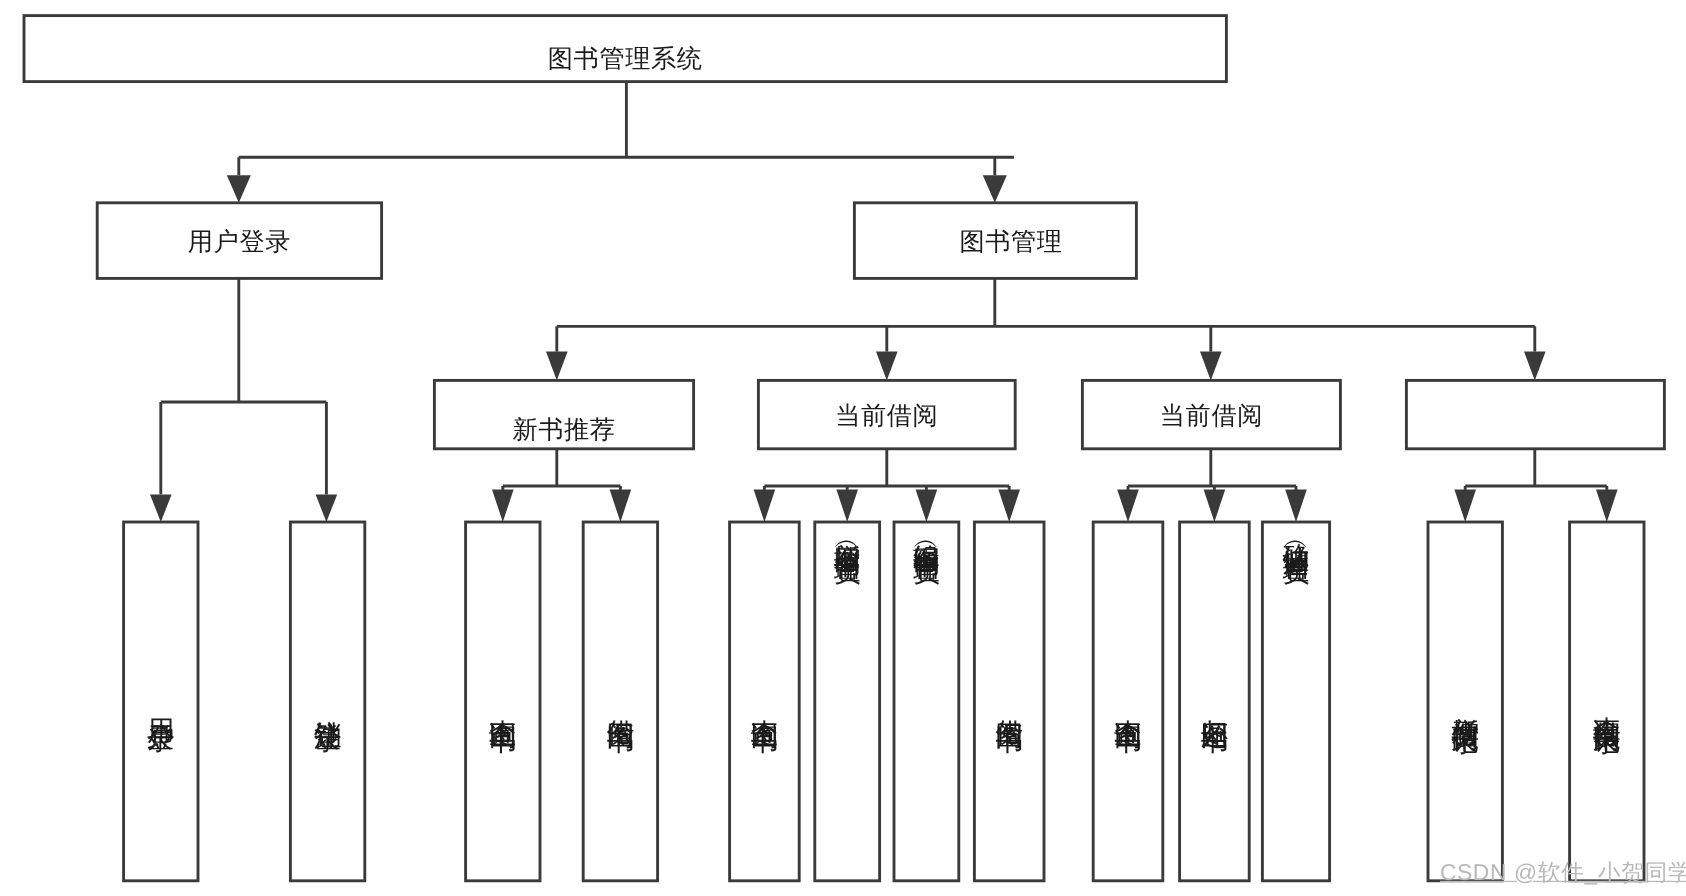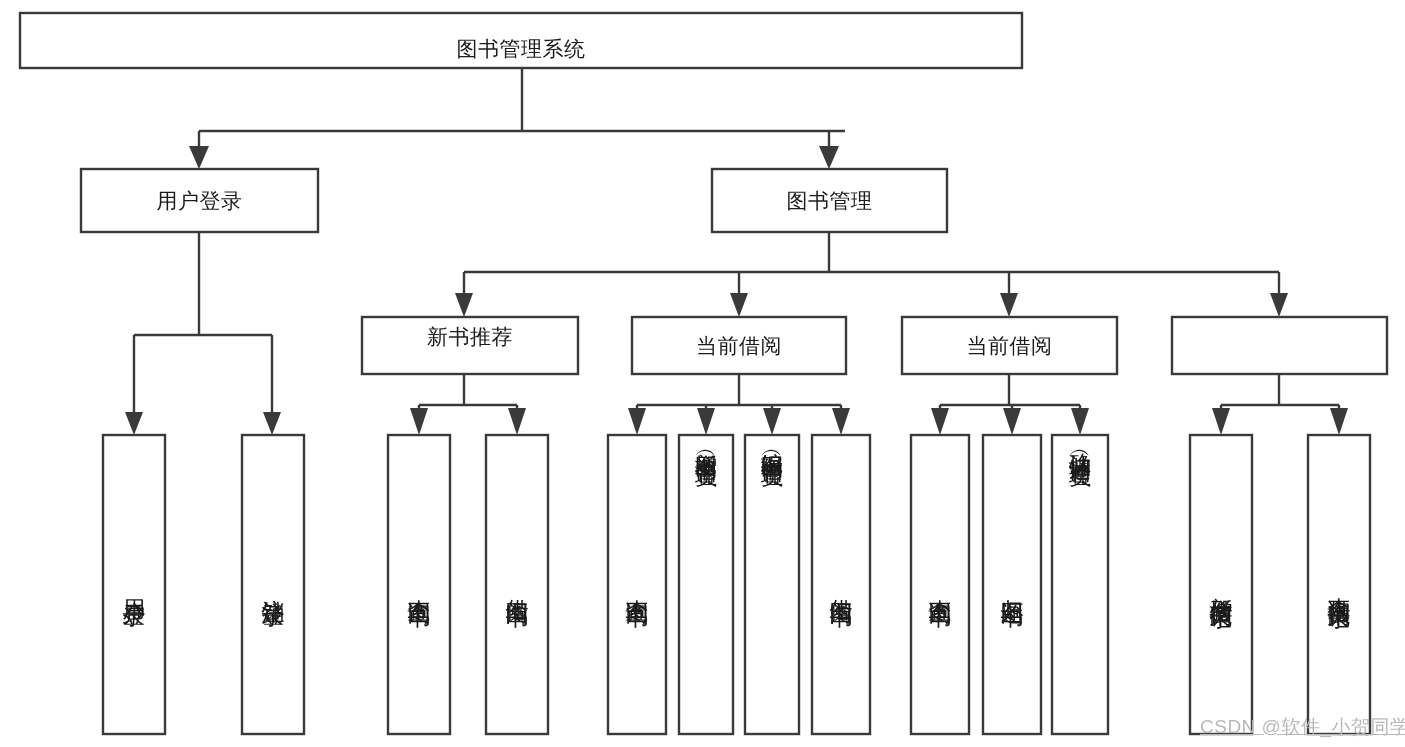--- a/index.html
+++ b/index.html
@@ -165,23 +165,23 @@
     <path class="edge-line" d="M 1221 405 L 1221 410"></path>
     <polygon class="arrow-head" points="1212,408 1230,408 1221,435"></polygon>
     <path class="edge-line" d="M 1339 405 L 1339 410"></path>
     <polygon class="arrow-head" points="1330,408 1348,408 1339,435"></polygon>
 
   </svg>
 
   <div class="node-label-h" style="left:20px; top:13px; width:1002px; height:71px;">图书管理系统</div>
 
   <div class="node-label-h" style="left:81px; top:169px; width:237px; height:63px;">用户登录</div>
-  <div class="node-label-h" style="left:712px; top:169px; width:235px; height:63px;">图书管理</div>
-
-  <div class="node-label-h" style="left:362px; top:308px; width:216px; height:57px;">新书推荐</div>
+  <div class="node-label-h" style="left:712px; top:169px; width:235px; height:63px;padding-left:13px;">图书管理</div>
+
+  <div class="node-label-h" style="left:362px; top:329px; width:216px; height:57px;">新书推荐</div>
   <div class="node-label-h" style="left:632px; top:317px; width:214px; height:57px;">当前借阅</div>
   <div class="node-label-h" style="left:902px; top:317px; width:215px; height:57px;">当前借阅</div>
 
   <div class="node-label-v" style="left:103px; top:435px; width:62px; height:299px;">
     <span>用户登录</span>
   </div>
   <div class="node-label-v" style="left:242px; top:435px; width:62px; height:299px;">
     <span>注销登录</span>
   </div>
   <div class="node-label-v" style="left:388px; top:435px; width:62px; height:299px;">

